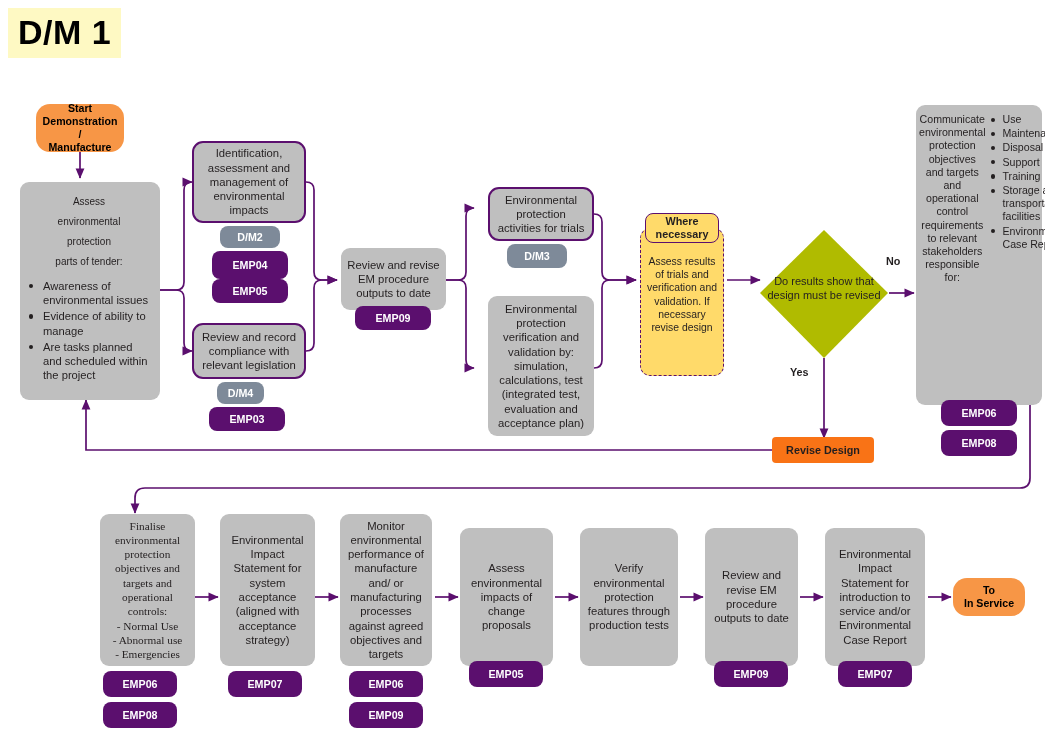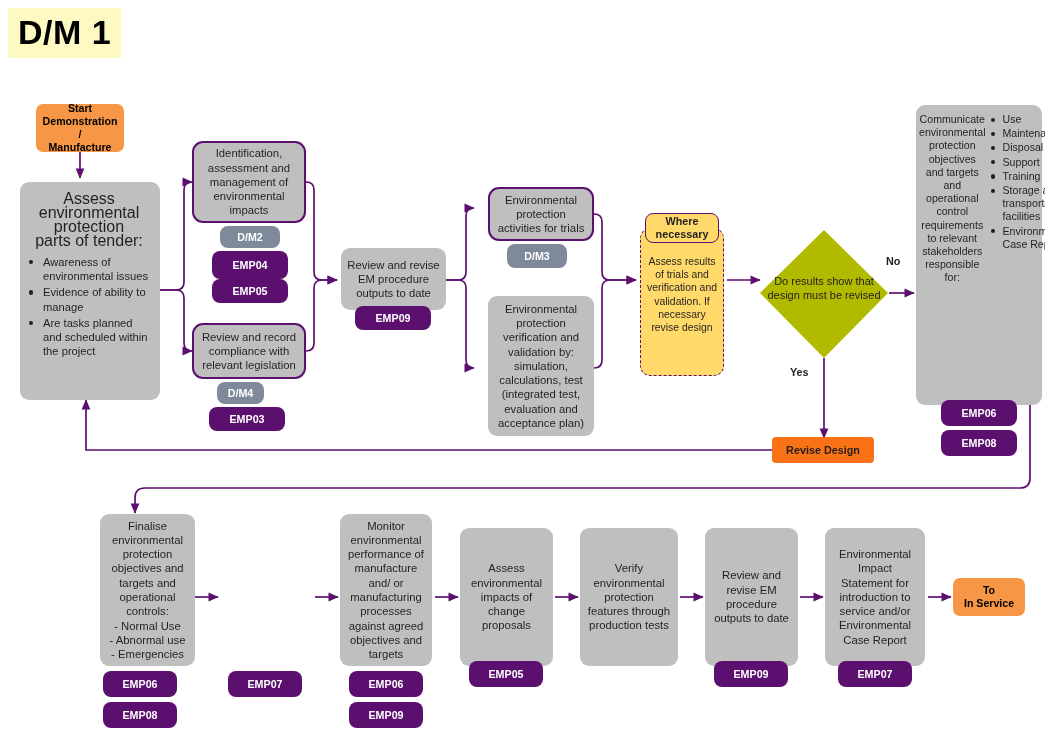--- a/index.html
+++ b/index.html
@@ -23,21 +23,21 @@
     background:#bfbfbf;border-radius:9px;
     display:flex;align-items:center;justify-content:center;
     text-align:center;font-size:11.3px;line-height:14.3px;
     color:#231f20;padding:5px 6px;
   }
   .pbox.bordered{border:2.2px solid #5b0f6e;border-radius:11px;}
   .pbox.left-text{text-align:left;justify-content:flex-start;}
 
   
   .term{
-    background:#f79646;border-radius:7px;font-weight:bold;
+    background:#f79646;border-radius:14px;font-weight:bold;
     display:flex;align-items:center;justify-content:center;
     text-align:center;font-size:10.6px;line-height:13px;color:#000;
     padding:11px 5px;
   }
 
   
   .tag{
     border-radius:8px;display:flex;align-items:center;justify-content:center;
     font-weight:bold;font-size:10.7px;color:#ffffff;text-align:center;
   }
@@ -72,21 +72,21 @@
   
   .bullets{list-style:none;margin:0;padding:0;}
   .bullets li{
     position:relative;padding-left:19px;margin:0 0 2px 0;
     font-size:11.2px;line-height:14.2px;
   }
   .bullets li:before{
     content:"";position:absolute;left:5px;top:5px;
     width:4.2px;height:4.2px;border-radius:50%;background:#231f20;
   }
-  .boxhead{text-align:center;font-size:16px;line-height:14px;margin-bottom:7px;}
+  .boxhead{text-align:center;font-size:10px;line-height:20px;margin-bottom:7px;}
   .boxhead.sm{font-size:10.6px;line-height:13.2px;}
   .bullets.sm li{font-size:10.6px;line-height:13.2px;padding-left:17px;margin-bottom:1px;}
   .bullets.sm li:before{top:4.5px;}
 
   .branch-label{
     position:absolute;font-weight:bold;font-size:10.8px;color:#231f20;
   }
   svg.edges{position:absolute;left:0;top:0;width:1045px;height:733px;pointer-events:none;}
 </style>
 </head>
@@ -217,29 +217,32 @@
       <li>Disposal</li>
       <li>Support</li>
       <li>Training</li>
       <li>Storage and transportation facilities</li>
       <li>Environmental Case Reports</li>
     </ul>
   </div>
   <div class="abs tag emp" style="left:941px;top:400px;width:76px;height:26px;">EMP06</div>
   <div class="abs tag emp" style="left:941px;top:430px;width:76px;height:26px;">EMP08</div>
 
-  <div class="abs pbox" style="left:100px;top:514px;width:95px;height:152px;">
+  <div class="abs pbox" style="left:100px;top:514px;width:95px;height:152px;font-family:Liberation Serif, serif;">
     <span style="white-space:pre-line;">Finalise environmental protection objectives and targets and operational controls:
 - Normal Use
 - Abnormal use
 - Emergencies</span>
   </div>
   <div class="abs tag emp" style="left:103px;top:671px;width:74px;height:26px;">EMP06</div>
   <div class="abs tag emp" style="left:103px;top:702px;width:74px;height:26px;">EMP08</div>
 
+  <div class="abs pbox" style="left:220px;top:514px;width:95px;height:152px;">
+    <span>Environmental Impact Statement for system acceptance (aligned with acceptance strategy)</span>
+  </div>
   <div class="abs tag emp" style="left:228px;top:671px;width:74px;height:26px;">EMP07</div>
 
   <div class="abs pbox" style="left:340px;top:514px;width:92px;height:152px;">
     <span>Monitor environmental performance of manufacture and/ or manufacturing processes against agreed objectives and targets</span>
   </div>
   <div class="abs tag emp" style="left:349px;top:671px;width:74px;height:26px;">EMP06</div>
   <div class="abs tag emp" style="left:349px;top:702px;width:74px;height:26px;">EMP09</div>
 
   <div class="abs pbox" style="left:460px;top:528px;width:93px;height:138px;">
     <span>Assess environmental impacts of change proposals</span>

